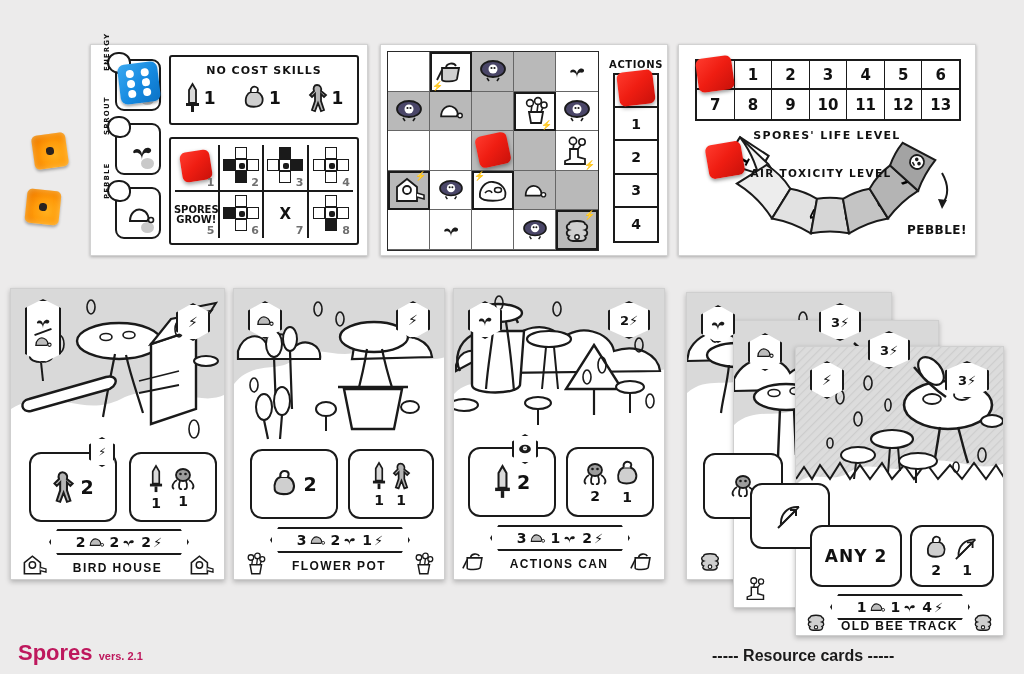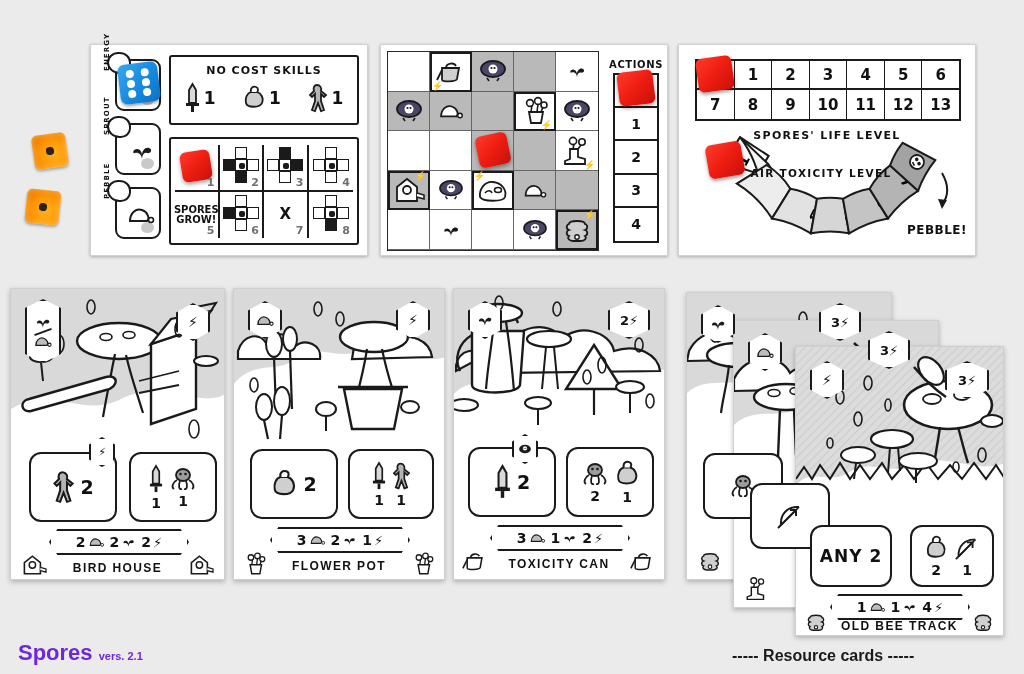--- a/index.html
+++ b/index.html
@@ -218,21 +218,21 @@
     font-family:Liberation Sans, sans-serif; font-weight:700;
     z-index:3;
   }
   .corner-icon { position:absolute; z-index:3; }
 
   
   .foot-label {
     position:absolute; font-size:16px; font-weight:700;
     white-space:nowrap; color:#1a1a1a;
   }
-  .brand { position:absolute; font-size:22px; font-weight:700; color:#6d28d9; }
+  .brand { position:absolute; font-size:22px; font-weight:700; color:#be185d; }
   .brand .ver { font-size:11px; font-weight:700; }
 
   svg { display:block; overflow:visible; }
 </style>
 </head>
 <body>
 
 <div class="stage">
 
 
@@ -900,21 +900,21 @@
         <svg width="15" height="12" viewBox="0 0 26 20">
             <path d="M13 19 C13 13 9 11 6 12 C3 13 4 8 8 8 C11 8 13 11 13 14 C13 10 16 6 20 7 C24 8 22 13 18 12 C15 11 13 14 13 19 Z" fill="#1a1a1a"></path>
           </svg>
       </span>
       <span class="cost-item">
         <span>2</span>
         <span style="font-size:13px;">⚡</span>
       </span>
     </div>
 
-    <div class="gcard-name" style="top:268px;">TOXICITY CAN</div>
+    <div class="gcard-name" style="top:268px;">ACTIONS CAN</div>
     <svg class="corner-icon" width="26" height="23" viewBox="0 0 30 26" style="left:8px; top:260px;">
       <path d="M6 10 L6 22 C6 24 20 24 21 21 L23 10 Z" fill="#fff" stroke="#1a1a1a" stroke-width="1.8"></path>
         <path d="M6 12 L1 22" stroke="#1a1a1a" stroke-width="1.8" fill="none"></path>
         <path d="M10 10 C10 5 18 4 20 8" stroke="#1a1a1a" stroke-width="1.8" fill="none"></path>
     </svg>
     <svg class="corner-icon" width="26" height="23" viewBox="0 0 30 26" style="right:8px; top:260px;">
       <path d="M6 10 L6 22 C6 24 20 24 21 21 L23 10 Z" fill="#fff" stroke="#1a1a1a" stroke-width="1.8"></path>
         <path d="M6 12 L1 22" stroke="#1a1a1a" stroke-width="1.8" fill="none"></path>
         <path d="M10 10 C10 5 18 4 20 8" stroke="#1a1a1a" stroke-width="1.8" fill="none"></path>
     </svg>
@@ -1033,21 +1033,21 @@
     </div>
 
     <div class="hexbadge" style="left:14px; top:14px;">
       <span style="font-size:14px;">⚡</span>
     </div>
     <div class="hexbadge" style="right:14px; top:14px; width:44px;">
       <span>3</span>
       <span style="font-size:13px;">⚡</span>
     </div>
 
-    <div class="oct" style="left:14px; top:178px; width:82px; height:62px;">
+    <div class="oct" style="left:14px; top:178px; width:92px; height:62px;">
       <span class="big" style="font-size:17px; letter-spacing:1px;">ANY 2</span>
     </div>
 
     <div class="oct" style="left:114px; top:178px; width:84px; height:62px;">
       <div class="item">
         <svg width="24" height="26" viewBox="0 0 22 26">
             <path d="M8 7 C4 8 2 13 3 18 C4 23 17 23 19 18 C21 13 18 8 14 7 Z" fill="#cfcfcf" stroke="#1a1a1a" stroke-width="1.8"></path>
             <path d="M8 7 C7 3 10 1 13 2 C16 3 15 6 14 7" fill="#fff" stroke="#1a1a1a" stroke-width="1.8"></path>
           </svg>
         <span class="n">2</span>
@@ -1086,20 +1086,20 @@
     <svg class="corner-icon" width="24" height="22" viewBox="0 0 32 28" style="left:8px; top:264px;">
       <path d="M8 8 C8 4 24 4 24 8 C27 9 27 13 24 14 C27 15 27 19 24 20 C26 22 24 25 20 25 L12 25 C8 25 6 22 8 20 C5 19 5 15 8 14 C5 13 5 9 8 8 Z" fill="#cfcfcf" stroke="#1a1a1a" stroke-width="1.8"></path>
         <circle cx="16" cy="21" r="2.2" fill="#fff" stroke="#1a1a1a" stroke-width="1.4"></circle>
     </svg>
     <svg class="corner-icon" width="24" height="22" viewBox="0 0 32 28" style="right:8px; top:264px;">
       <path d="M8 8 C8 4 24 4 24 8 C27 9 27 13 24 14 C27 15 27 19 24 20 C26 22 24 25 20 25 L12 25 C8 25 6 22 8 20 C5 19 5 15 8 14 C5 13 5 9 8 8 Z" fill="#cfcfcf" stroke="#1a1a1a" stroke-width="1.8"></path>
         <circle cx="16" cy="21" r="2.2" fill="#fff" stroke="#1a1a1a" stroke-width="1.4"></circle>
     </svg>
   </div>
 
-  <div class="foot-label" style="left:712px; top:647px;margin-left:20px;">----- Resource cards -----</div>
+  <div class="foot-label" style="left:712px; top:647px;">----- Resource cards -----</div>
 
   <div class="brand" style="left:18px; top:640px;">
     <span>Spores</span>
     <span class="ver">vers. 2.1</span>
   </div>
 
 </div>
 
 </body></html>

